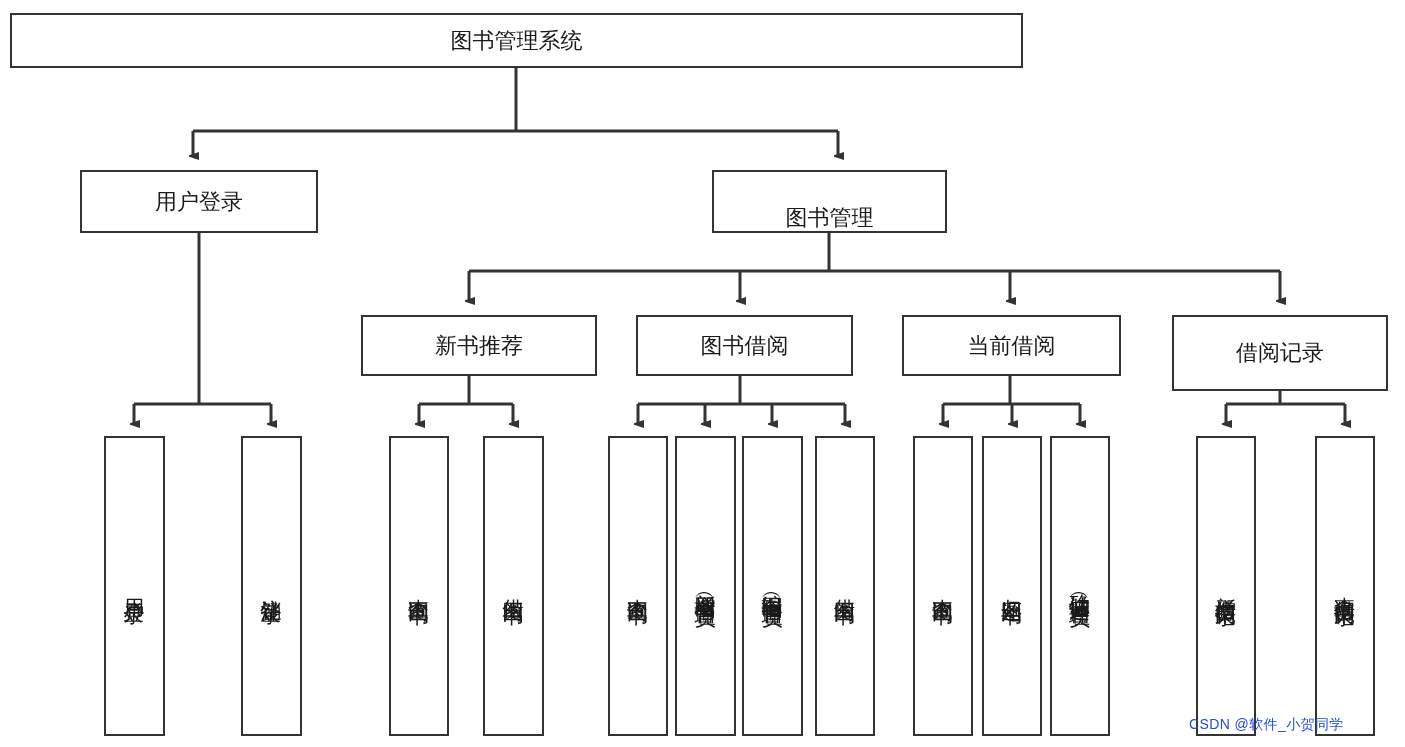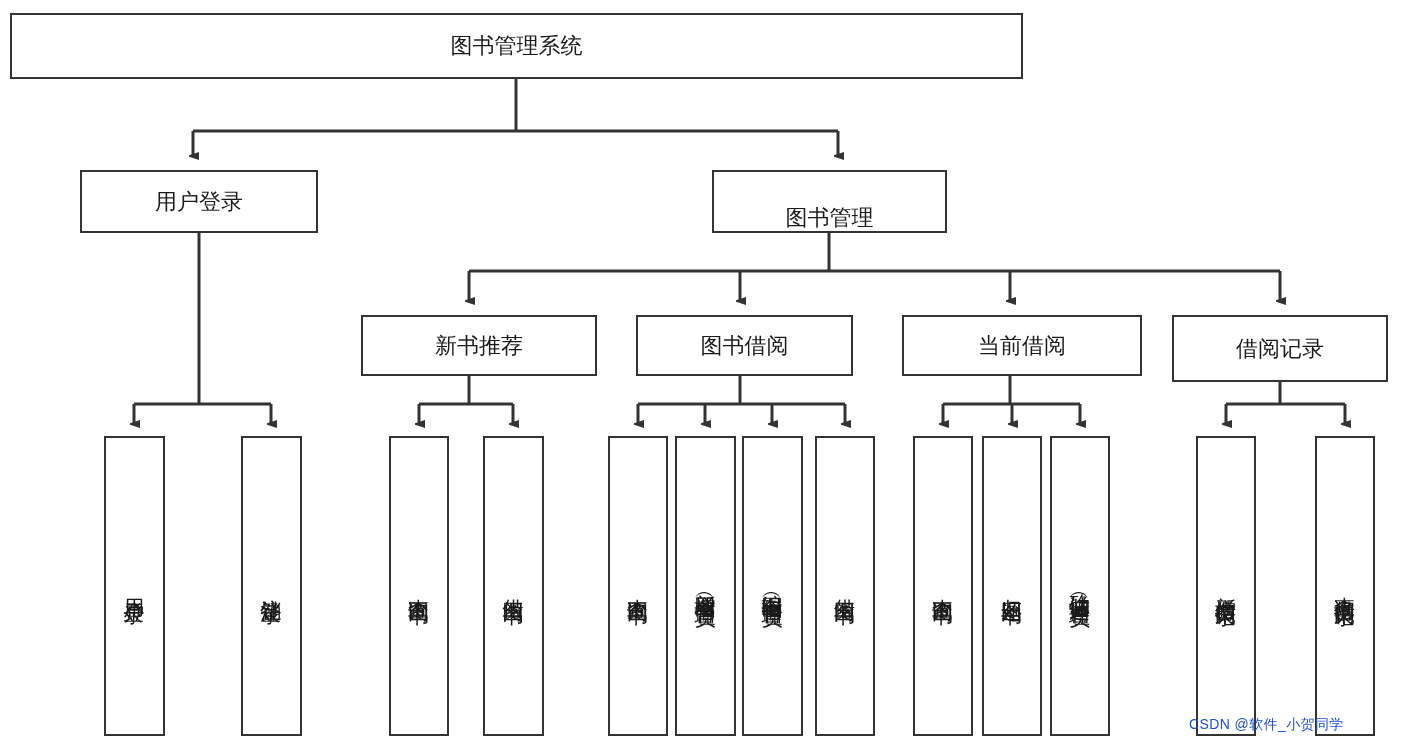--- a/index.html
+++ b/index.html
@@ -113,41 +113,41 @@
       <path d="M1012,404 L1012,424" marker-end="url(#arrow)"></path>
       <path d="M1080,404 L1080,424" marker-end="url(#arrow)"></path>
 
       <path d="M1280,376 L1280,404"></path>
       <path d="M1226,404 L1345,404"></path>
       <path d="M1226,404 L1226,424" marker-end="url(#arrow)"></path>
       <path d="M1345,404 L1345,424" marker-end="url(#arrow)"></path>
     </g>
   </svg>
 
-  <div class="node horizontal" style="left:10px; top:13px; width:1013px; height:66px;">
+  <div class="node horizontal" style="left:10px; top:13px; width:1013px; height:55px;">
     <span class="label">图书管理系统</span>
   </div>
 
   <div class="node horizontal" style="left:80px; top:170px; width:238px; height:63px;">
     <span class="label">用户登录</span>
   </div>
   <div class="node horizontal" style="left:712px; top:170px; width:235px; height:63px;align-items:flex-end;">
     <span class="label">图书管理</span>
   </div>
 
   <div class="node horizontal" style="left:361px; top:315px; width:236px; height:61px;">
     <span class="label">新书推荐</span>
   </div>
   <div class="node horizontal" style="left:636px; top:315px; width:217px; height:61px;">
     <span class="label">图书借阅</span>
   </div>
-  <div class="node horizontal" style="left:902px; top:315px; width:240px; height:61px;">
+  <div class="node horizontal" style="left:902px; top:315px; width:219px; height:61px;">
     <span class="label">当前借阅</span>
   </div>
-  <div class="node horizontal" style="left:1172px; top:315px; width:216px; height:67px;">
+  <div class="node horizontal" style="left:1172px; top:315px; width:216px; height:76px;">
     <span class="label">借阅记录</span>
   </div>
 
   <div class="node vertical" style="left:104px; top:436px; width:61px; height:300px;">
     <span class="label">用户登录</span>
   </div>
   <div class="node vertical" style="left:241px; top:436px; width:61px; height:300px;">
     <span class="label">注销登录</span>
   </div>
   <div class="node vertical" style="left:389px; top:436px; width:60px; height:300px;">

